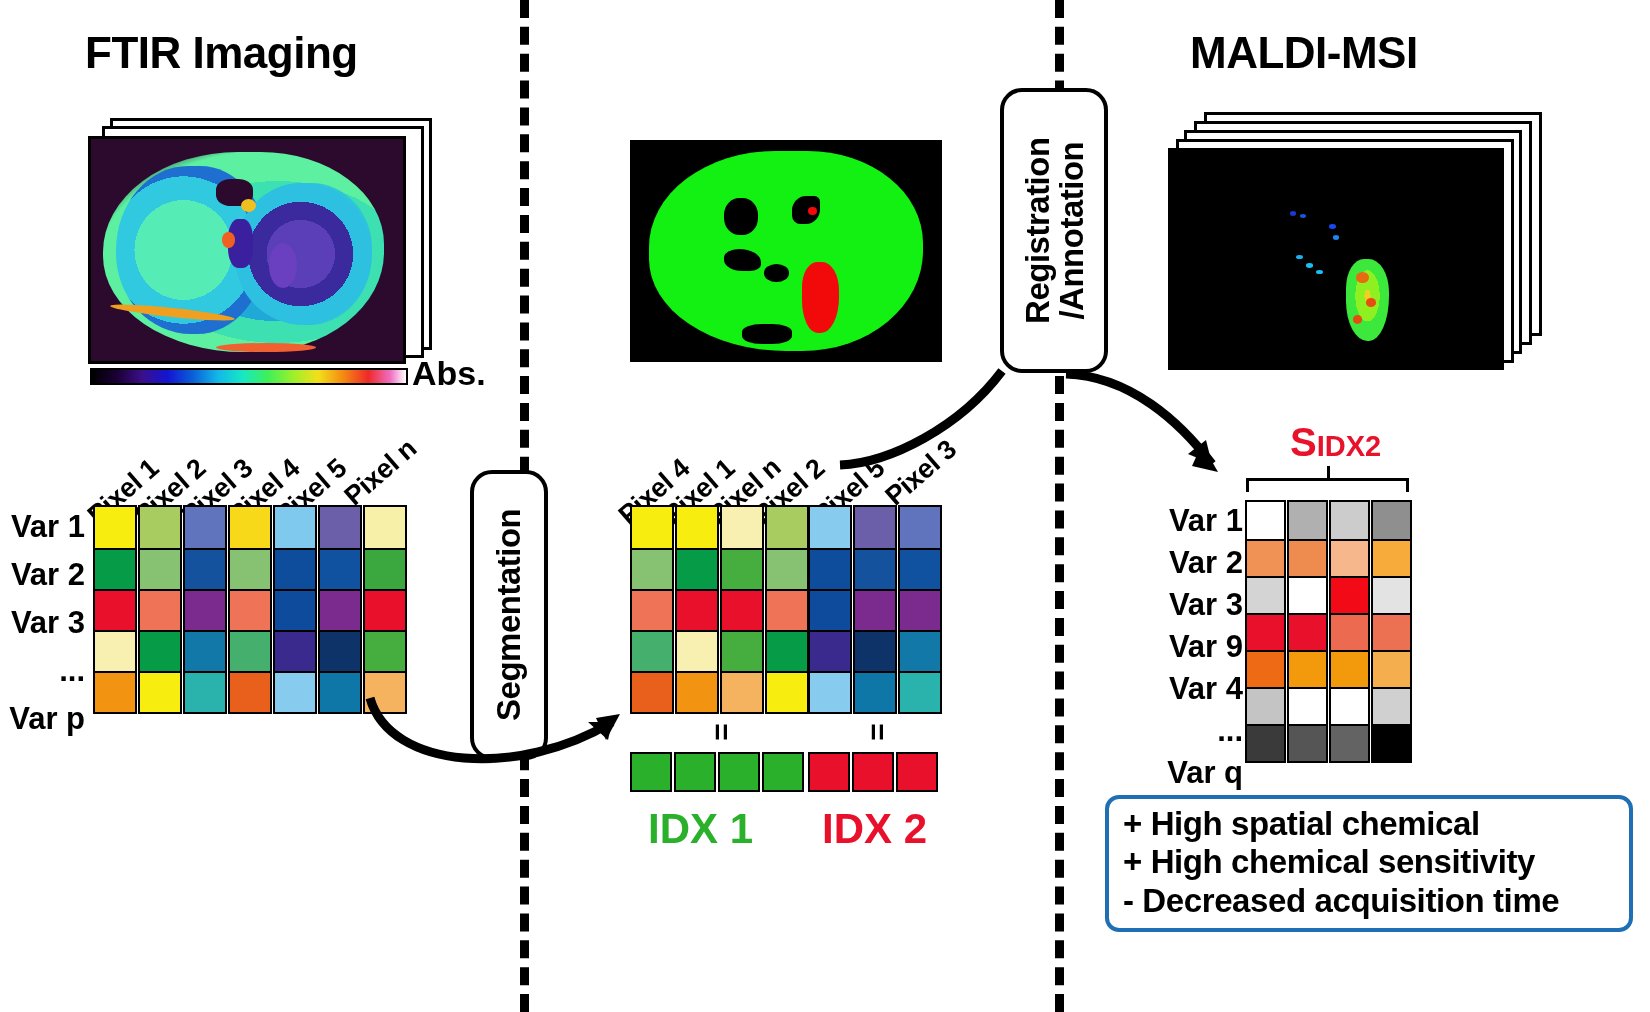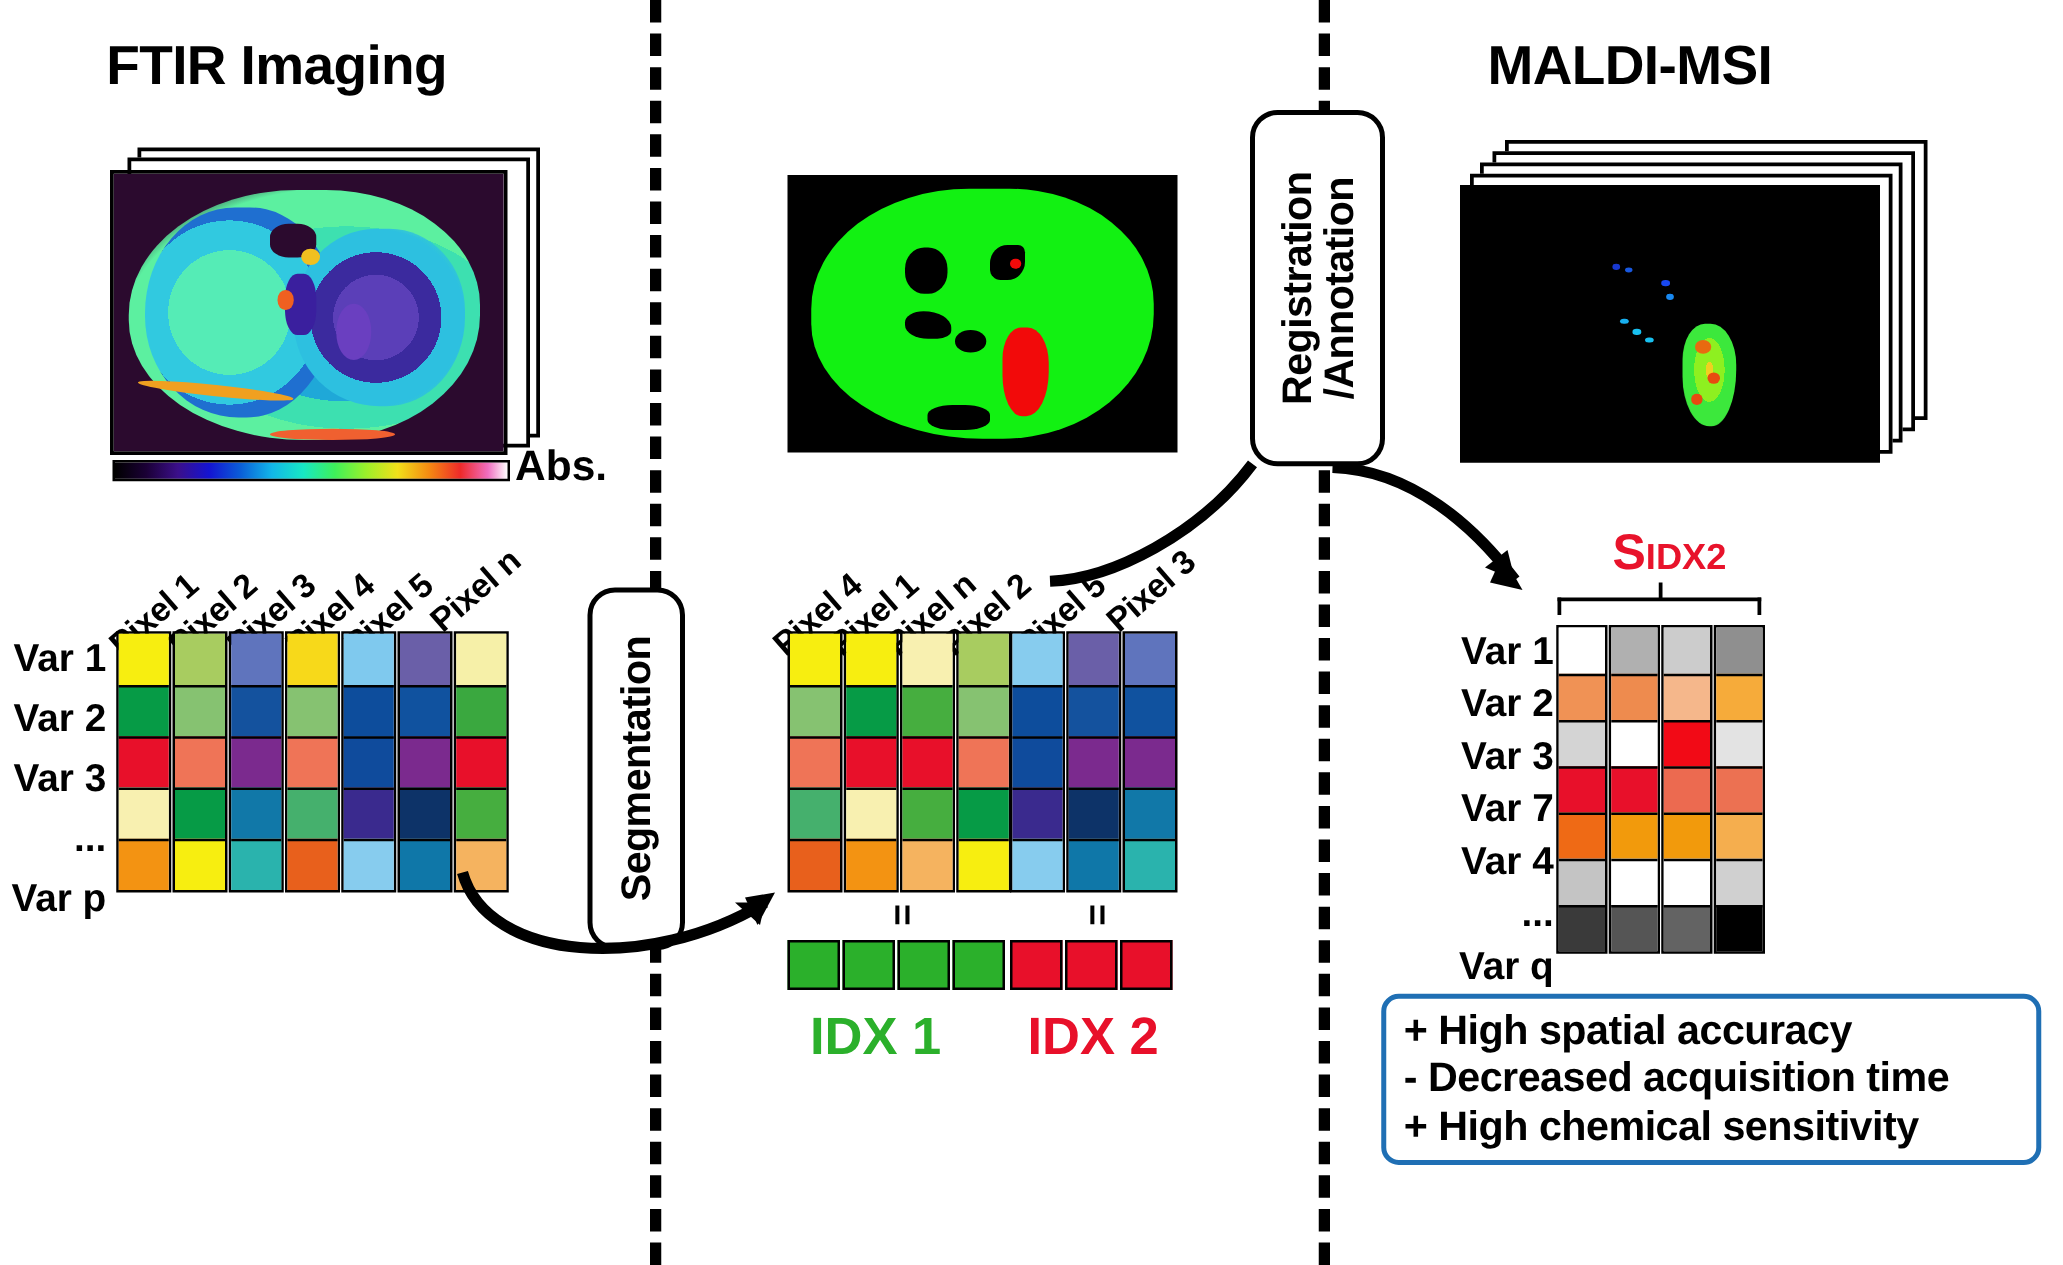--- a/index.html
+++ b/index.html
@@ -316,21 +316,21 @@
 <div class="sidx" style="left:1290px;top:420px;">
   <span class="big">S</span><span class="sub">IDX2</span>
 </div>
 <div class="bracket" style="left:1246px;top:478px;width:163px;height:14px;"></div>
 <div class="bracket-tick" style="left:1327px;top:466px;height:14px;"></div>
 
 <div class="rowlabels" style="left:1125px;top:500px;width:118px;">
   <div style="height:37px;padding-top:5px;">Var 1</div>
   <div style="height:37px;padding-top:5px;">Var 2</div>
   <div style="height:37px;padding-top:5px;">Var 3</div>
-  <div style="height:37px;padding-top:5px;">Var 7</div>
+  <div style="height:37px;padding-top:5px;">Var 9</div>
   <div style="height:37px;padding-top:5px;">Var 4</div>
   <div style="height:37px;padding-top:5px;">...</div>
   <div style="height:37px;padding-top:5px;">Var q</div>
 </div>
 
 <div class="matrix" id="right-matrix" style="left:1245px;top:500px;">
     <div class="mcol" style="width: 41px;">
       <div class="cell" style="height: 37px; background: rgb(255, 255, 255);"></div>
       <div class="cell" style="height: 37px; background: rgb(240, 146, 85);"></div>
       <div class="cell" style="height: 37px; background: rgb(212, 212, 212);"></div>
@@ -362,16 +362,16 @@
       <div class="cell" style="height: 37px; background: rgb(246, 171, 58);"></div>
       <div class="cell" style="height: 37px; background: rgb(227, 227, 227);"></div>
       <div class="cell" style="height: 37px; background: rgb(236, 113, 82);"></div>
       <div class="cell" style="height: 37px; background: rgb(245, 174, 78);"></div>
       <div class="cell" style="height: 37px; background: rgb(208, 208, 208);"></div>
       <div class="cell" style="height: 37px; background: rgb(0, 0, 0);"></div>
     </div>
   </div>
 
 <div class="benefits" id="benefits" style="left: 1105px; top: 795px; width: 528px; border-color: rgb(31, 111, 180);">
-    <div>+ High spatial accuracy</div>
+    <div>+ High spatial chemical</div>
+    <div>+ High chemical sensitivity</div>
     <div>- Decreased acquisition time</div>
-    <div>+ High chemical sensitivity</div>
   </div>
 
 </body></html>

